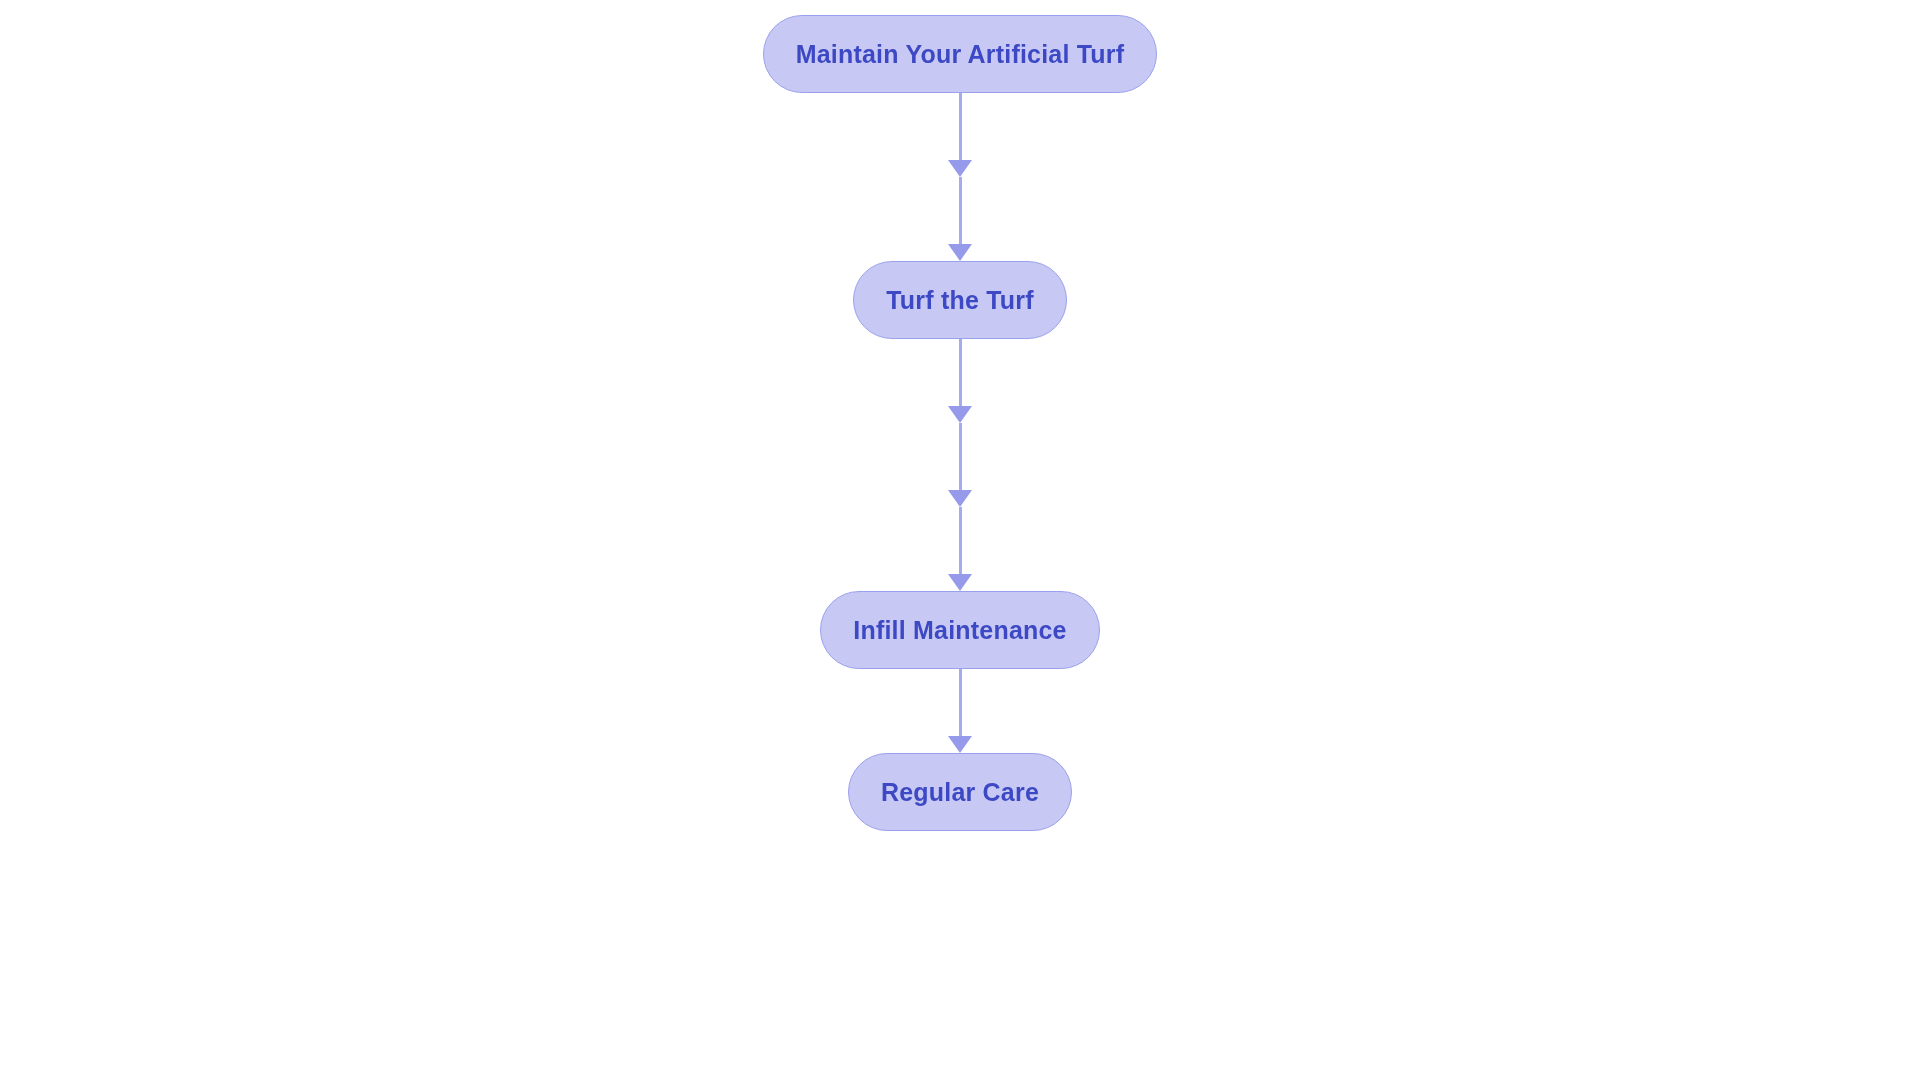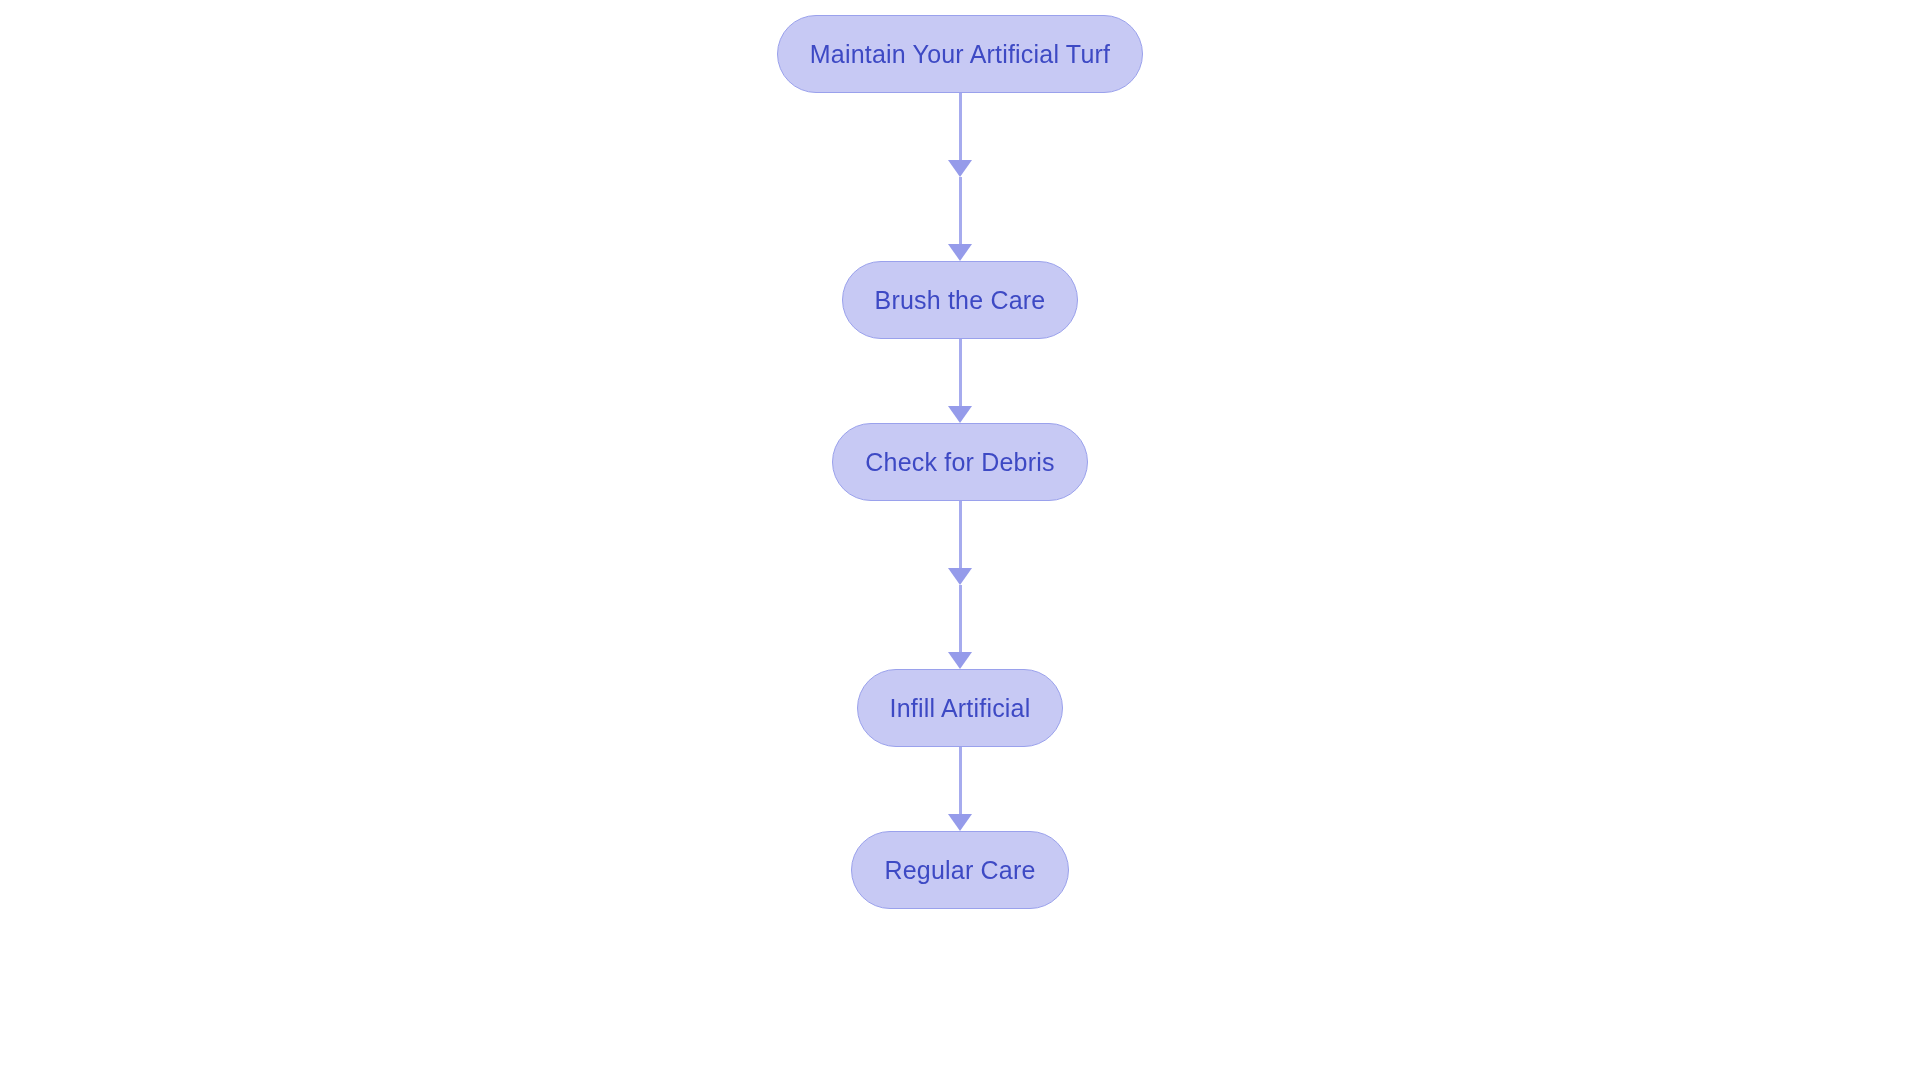--- a/index.html
+++ b/index.html
@@ -3,21 +3,21 @@
 <meta charset="utf-8">
 <style>
   :root{
     --node-fill:#c7c9f4;
     --node-border:#9aa1ec;
     --node-text:#3d49c4;
     --arrow-line:#a6abee;
     --arrow-head:#959bea;
     --canvas-bg:#ffffff;
   }
-  *{box-sizing:border-box;}
+  *{box-sizing:border-box;font-weight:bold;}
   html,body{margin:0;padding:0;background:var(--canvas-bg);}
   .canvas{
     position:relative;
     width:1920px;
     height:1083px;
     background:var(--canvas-bg);
     overflow:hidden;
     font-family:"Liberation Sans","DejaVu Sans",sans-serif;
   }
   .flow{
@@ -78,39 +78,36 @@
       </div>
       <div class="flow-arrow">
         <div class="arrow-line"></div>
         <div class="arrow-head"></div>
       </div>
       <div class="flow-arrow">
         <div class="arrow-line"></div>
         <div class="arrow-head"></div>
       </div>
       <div class="flow-node">
-        <span class="node-label">Brush the Care</span>
+        <span class="node-label">Turf the Turf</span>
       </div>
       <div class="flow-arrow">
         <div class="arrow-line"></div>
         <div class="arrow-head"></div>
-      </div>
-      <div class="flow-node">
-        <span class="node-label">Check for Debris</span>
       </div>
       <div class="flow-arrow">
         <div class="arrow-line"></div>
         <div class="arrow-head"></div>
       </div>
       <div class="flow-arrow">
         <div class="arrow-line"></div>
         <div class="arrow-head"></div>
       </div>
       <div class="flow-node">
-        <span class="node-label">Infill Artificial</span>
+        <span class="node-label">Infill Maintenance</span>
       </div>
       <div class="flow-arrow">
         <div class="arrow-line"></div>
         <div class="arrow-head"></div>
       </div>
       <div class="flow-node">
         <span class="node-label">Regular Care</span>
       </div>
     </div>
 </div>

